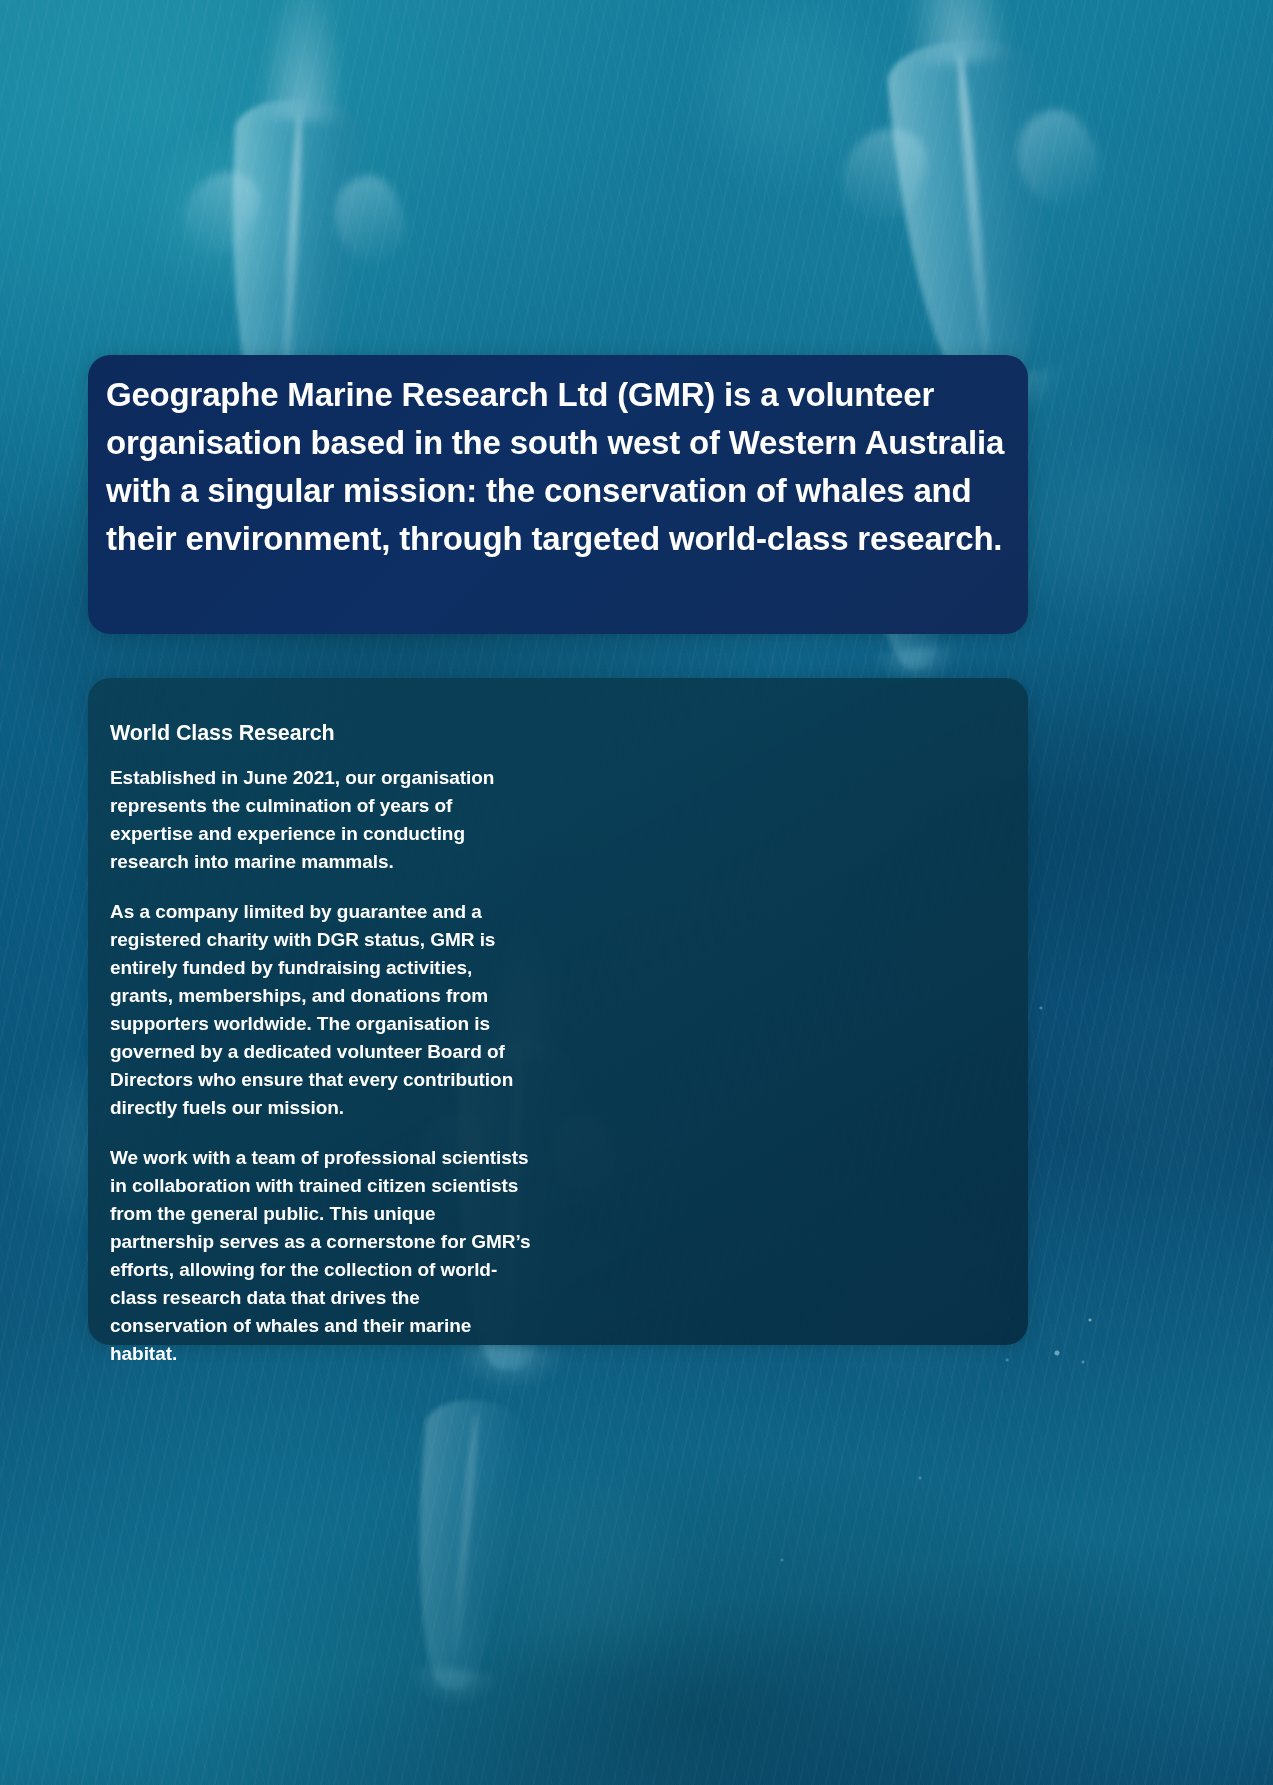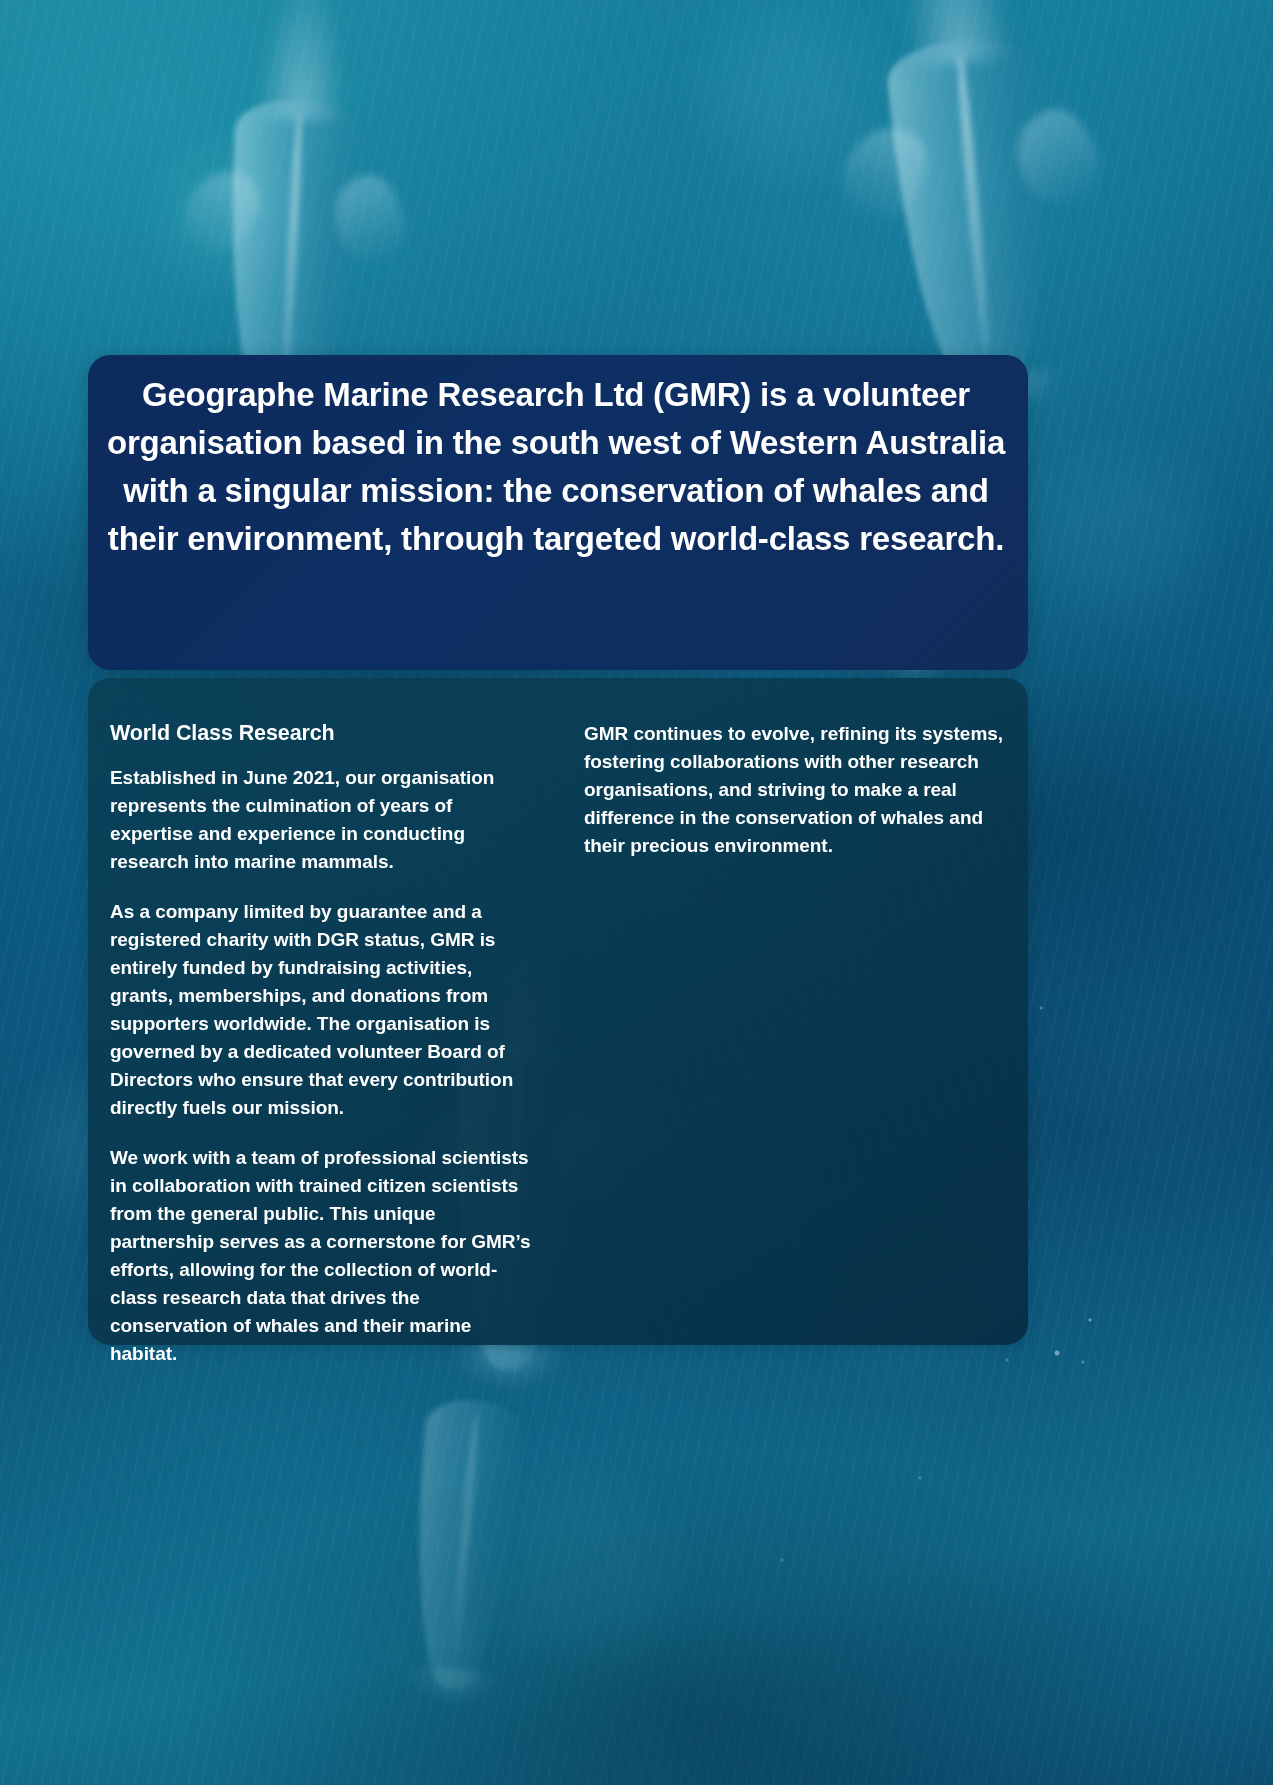--- a/index.html
+++ b/index.html
@@ -171,24 +171,23 @@
 
   
   .card {
     position: absolute;
     border-radius: 22px;
   }
   #hero-card {
     left: 88px;
     top: 355px;
     width: 940px;
-    height: 315px;
+    height: 279px;
     background: linear-gradient(135deg, #0d2a5c 0%, #0d2f63 45%, #102c5b 100%);
     box-shadow: 0 2px 18px rgba(0,0,0,.18);
-    text-align: center;
   }
   #hero-text {
     position: absolute;
     left: 18px;
     right: 22px;
     top: 16px;
     color: #ffffff;
     font-size: 33px;
     font-weight: bold;
     line-height: 48px;
@@ -208,21 +207,21 @@
         rgba(8,52,74,.92) 70%,
         rgba(7,46,68,.94) 100%);
     box-shadow: 0 2px 16px rgba(0,0,0,.15);
   }
   .columns {
     position: absolute;
     inset: 0;
     display: flex;
     padding: 42px 30px 30px 22px;
     box-sizing: border-box;
-    gap: 48px;
+    gap: 88px;
     border-radius: 13px;
   }
   .col { width: 426px; flex: 0 0 426px; }
 
   .col-heading {
     color: #ffffff;
     font-size: 21.5px;
     font-weight: bold;
     line-height: 26px;
     margin: 0 0 18px 0;
@@ -299,19 +298,18 @@
     <div class="columns">
 
       <div class="col">
         <h2 class="col-heading">World Class Research</h2>
         <p>Established in June 2021, our organisation represents the culmination of years of expertise and experience in conducting research into marine mammals.</p>
         <p>As a company limited by guarantee and a registered charity with DGR status, GMR is entirely funded by fundraising activities, grants, memberships, and donations from supporters worldwide. The organisation is governed by a dedicated volunteer Board of Directors who ensure that every contribution directly fuels our mission.</p>
         <p>We work with a team of professional scientists in collaboration with trained citizen scientists from the general public. This unique partnership serves as a cornerstone for GMR’s efforts, allowing for the collection of world-class research data that drives the conservation of whales and their marine habitat.</p>
       </div>
 
       <div class="col">
-        <p>GMR continues to evolve, refining its systems, fostering collaborations with other research organisations, and striving to make a real difference in the conservation of whales and their precious environment.</p>
       </div>
 
     </div>
   </div>
 
 </div>
 
 </body></html>

